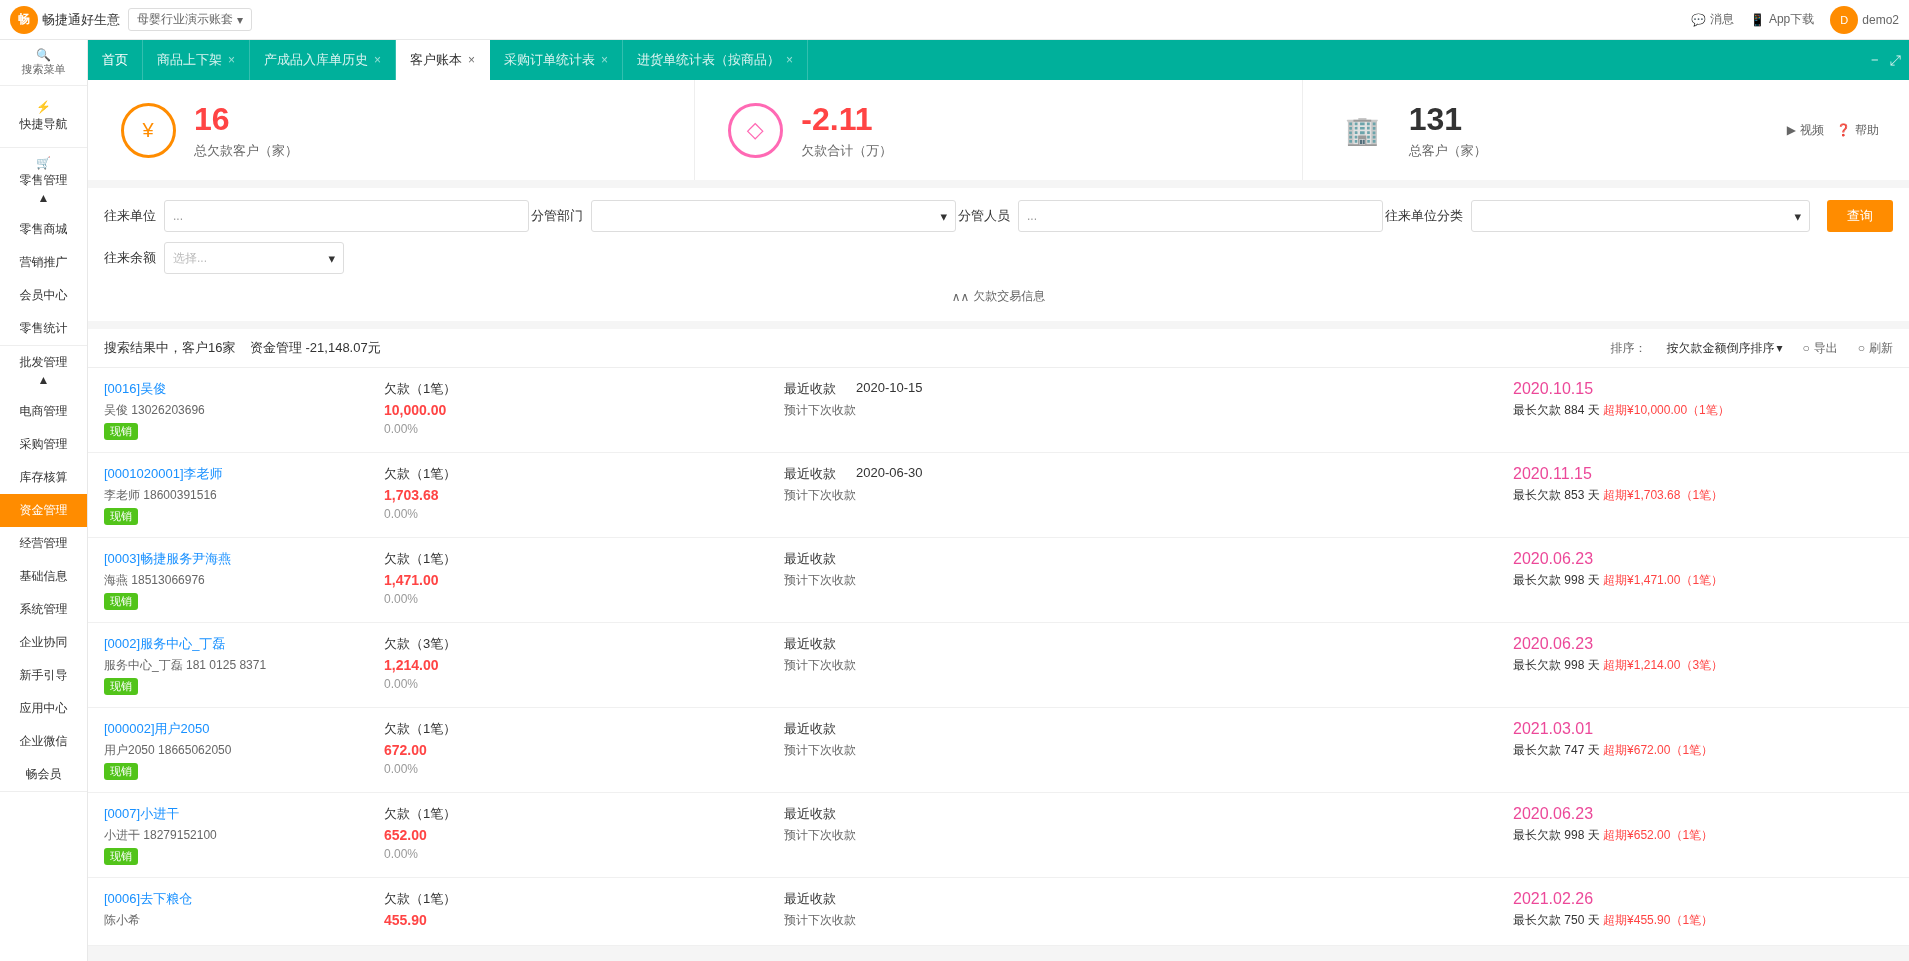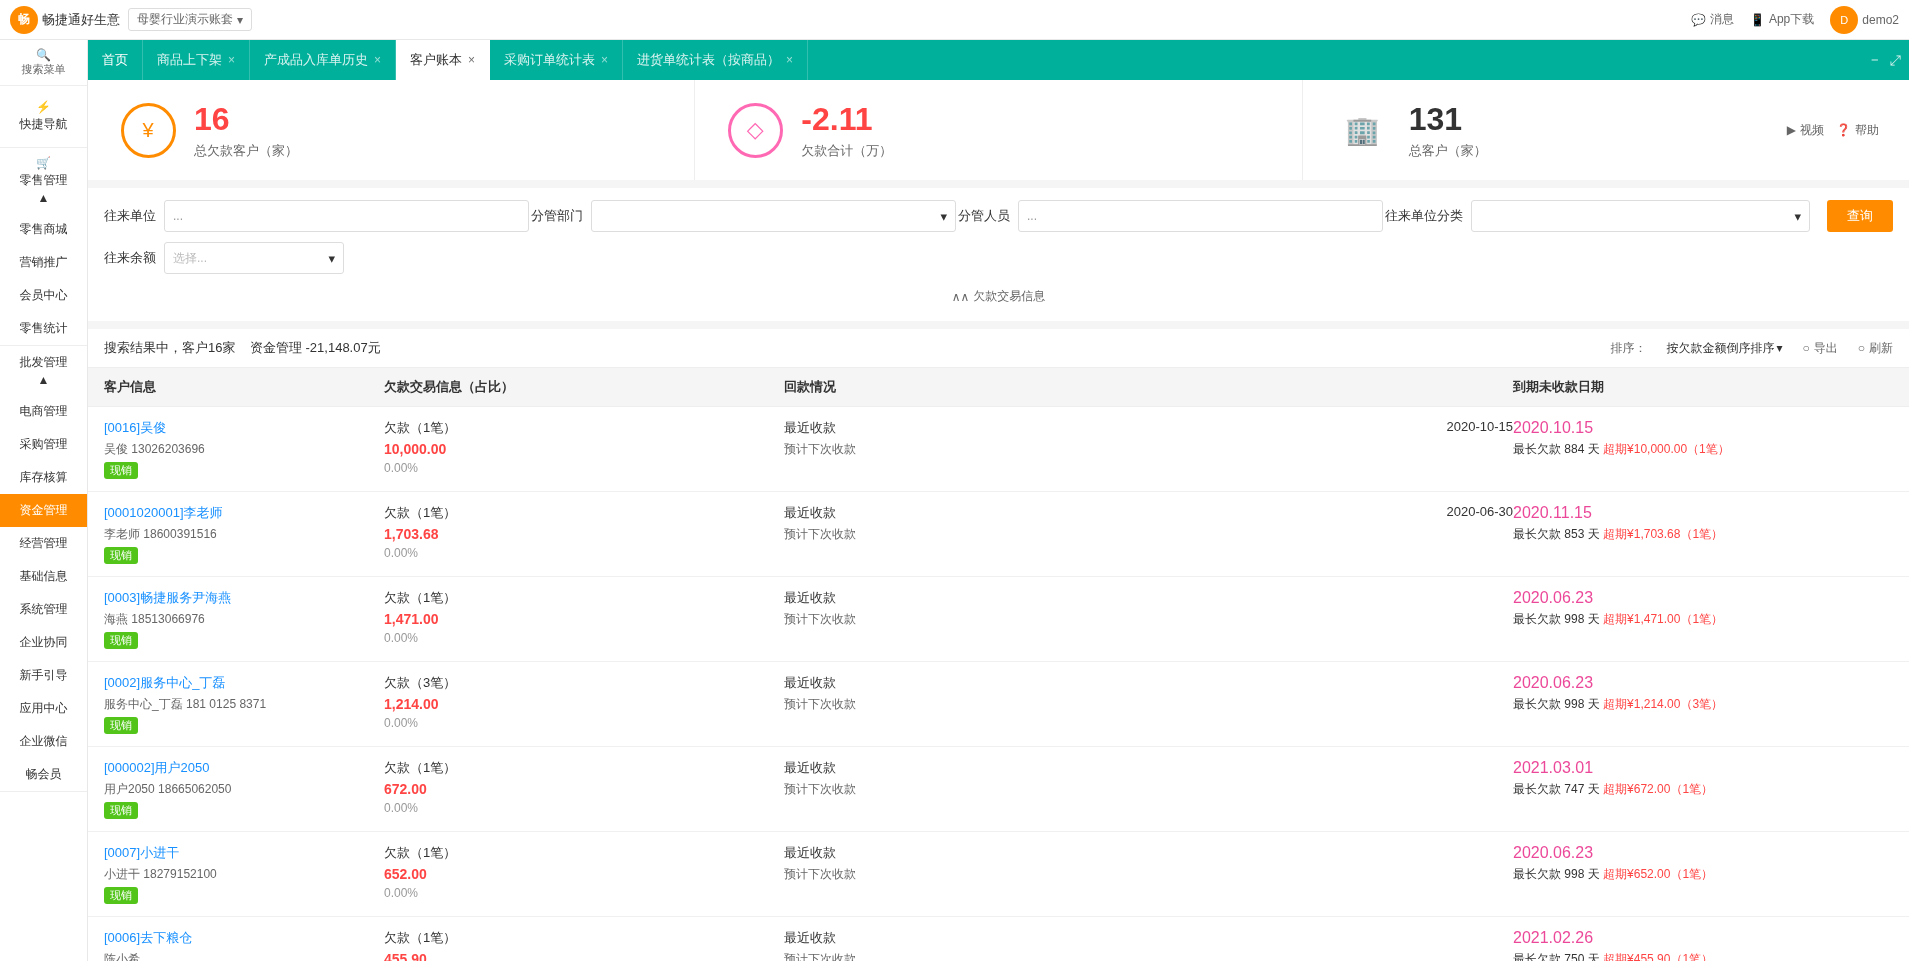--- a/index.html
+++ b/index.html
@@ -91,21 +91,21 @@
     .table-row { display: flex; padding: 12px 16px; border-bottom: 1px solid #f0f0f0; background: #fff; align-items: flex-start; }
     .customer-cell { flex: 0 0 280px; }
     .customer-name { color: #1890ff; font-size: 13px; cursor: pointer; margin-bottom: 4px; }
     .customer-contact { font-size: 12px; color: #666; margin-bottom: 4px; }
     .customer-tag { display: inline-block; padding: 1px 6px; background: #52c41a; color: #fff; border-radius: 3px; font-size: 11px; }
     .debt-cell { flex: 0 0 400px; }
     .debt-count { font-size: 13px; color: #333; margin-bottom: 4px; }
     .debt-amount { font-size: 14px; color: #ff4444; font-weight: bold; margin-bottom: 4px; }
     .debt-percent { font-size: 12px; color: #999; }
     .recovery-cell { flex: 1; }
-    .recovery-latest { font-size: 13px; color: #333; display: flex; gap: 20px; margin-bottom: 4px; justify-content: space-between; }
+    .recovery-latest { font-size: 13px; color: #333; display: flex; gap: 20px; margin-bottom: 4px; }
     .recovery-next { font-size: 12px; color: #666; }
     .overdue-cell { flex: 0 0 380px; }
     .overdue-date { font-size: 16px; color: #ec4899; margin-bottom: 4px; }
     .overdue-detail { font-size: 12px; color: #333; }
     .overdue-amount { color: #ff4444; cursor: pointer; }
   </style>
 </head>
 <body>
 
 <div class="app-container">
@@ -351,26 +351,20 @@
               <span>导出</span>
             </div>
             <div class="results-action">
               <span>○</span>
               <span>刷新</span>
             </div>
           </div>
         </div>
 
         <div class="data-table">
-          <div class="table-header">
-            <div class="col-customer">客户信息</div>
-            <div class="col-debt">欠款交易信息（占比）</div>
-            <div class="col-recovery">回款情况</div>
-            <div class="col-overdue">到期未收款日期</div>
-          </div>
 
           <div class="table-row">
             <div class="customer-cell col-customer">
               <div class="customer-name">[0016]吴俊</div>
               <div class="customer-contact">吴俊 13026203696</div>
               <span class="customer-tag">现销</span>
             </div>
             <div class="debt-cell col-debt">
               <div class="debt-count">欠款（1笔）</div>
               <div class="debt-amount">10,000.00</div>

